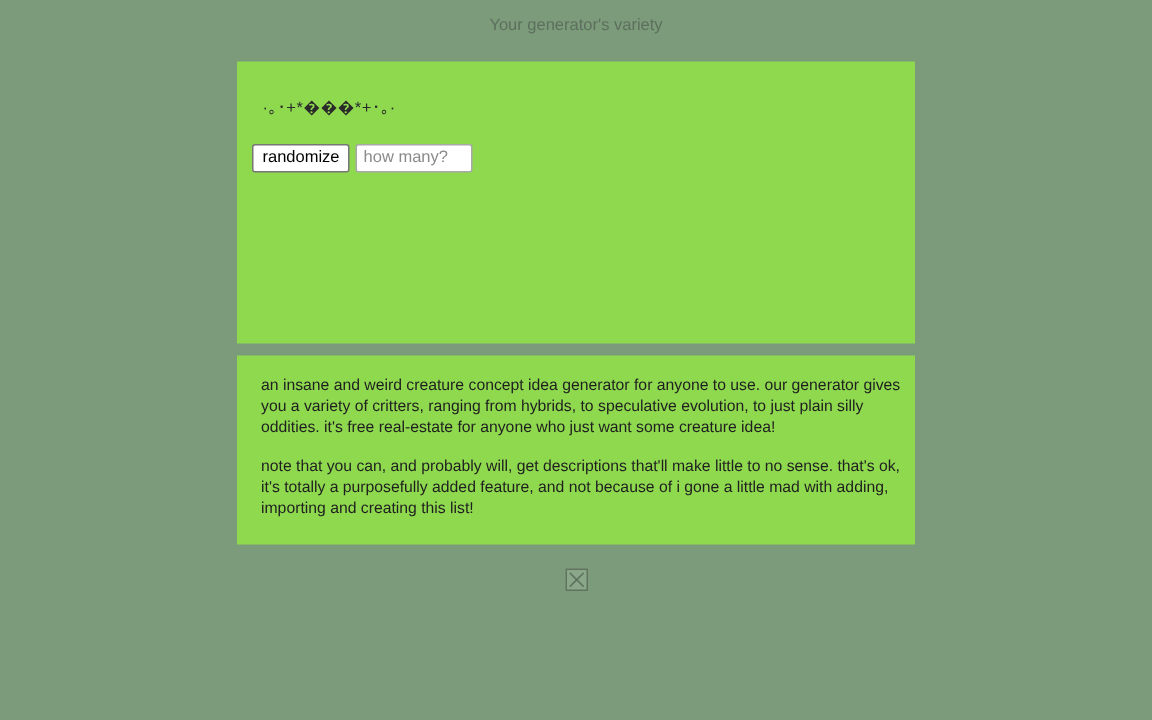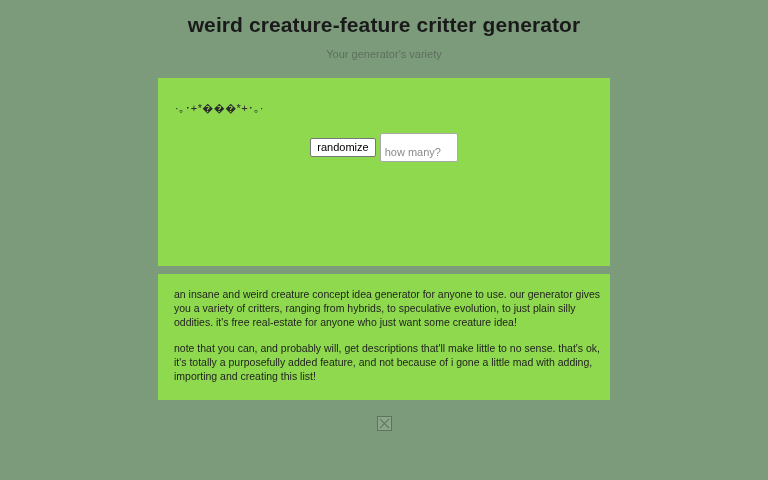--- a/index.html
+++ b/index.html
@@ -59,21 +59,20 @@
     margin: 0 0 18px 0;
     padding-left: 7px;
     padding-right: 20px;
     line-height: 1.18;
   }
   .line:last-of-type {
     margin-bottom: 20px;
   }
   .controls {
     display: flex;
-    justify-content: center;
     align-items: center;
     gap: 4px;
   }
   .randomize-btn {
     font-family: "Liberation Sans", sans-serif;
     font-size: 11px;
     color: #000;
     background: #ffffff;
     border: 1px solid #767676;
     border-radius: 2px;
@@ -81,21 +80,21 @@
     line-height: 1.1;
     cursor: pointer;
   }
   .howmany-input {
     font-family: "Liberation Sans", sans-serif;
     font-size: 11px;
     color: #000;
     background: #ffffff;
     border: 1px solid #a8a8a8;
     border-radius: 2px;
-    padding: 12px 4px 3px 4px;
+    padding: 2px 4px 3px 4px;
     width: 68px;
     line-height: 1.1;
   }
   .howmany-input::placeholder {
     color: #8a8a8a;
   }
   .info-panel {
     margin-top: 8px;
     padding: 14px 0 16px 16px;
   }
@@ -131,21 +130,20 @@
     background: #5e725e;
   }
   .broken-img::before { transform: rotate(45deg); }
   .broken-img::after  { transform: rotate(-45deg); }
 </style>
 </head>
 <body>
 
 <div class="page">
 
-  <h1 class="title">weird creature-feature critter generator</h1>
   <p class="subtitle">Your generator's variety</p>
 
   <div class="panel generator-panel">
     <p class="decor">·｡･+*���*+･｡·</p>
 
     <div class="controls">
       <button class="randomize-btn" type="button">randomize</button>
       <input class="howmany-input" type="text" placeholder="how many?" style="">
     </div>
   </div>

